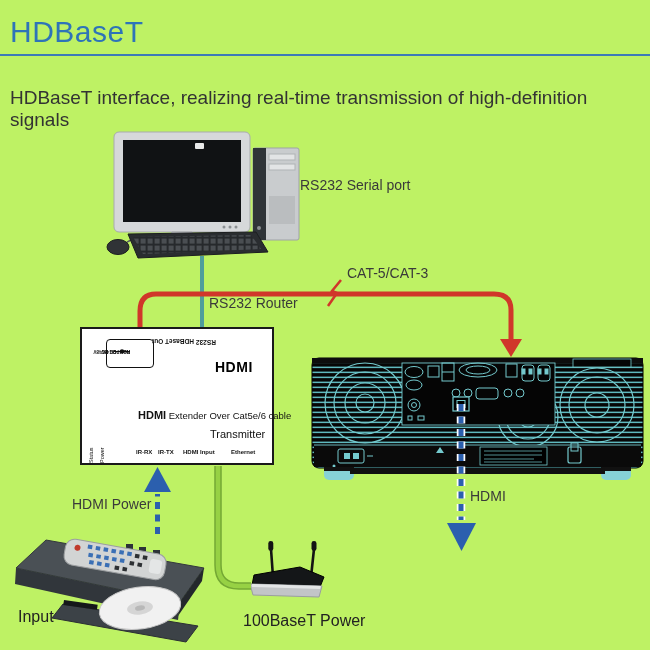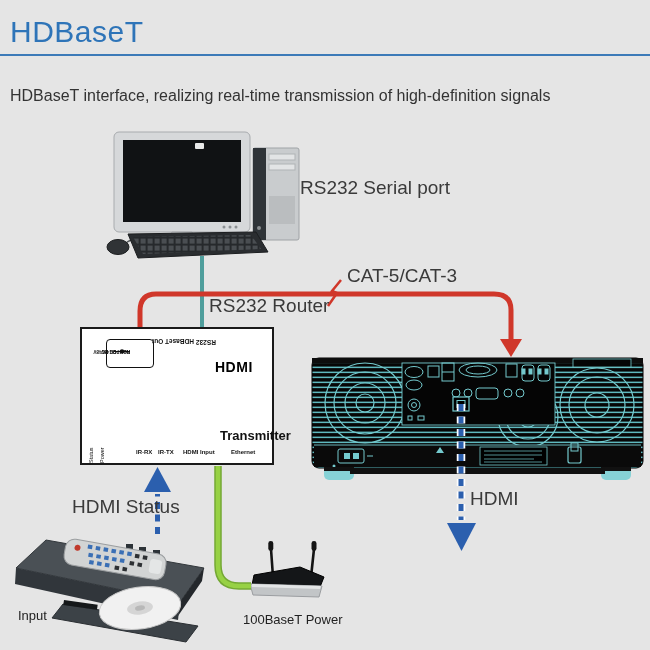--- a/index.html
+++ b/index.html
@@ -1,39 +1,39 @@
 <!DOCTYPE html>
 <html><head>
 <meta charset="utf-8">
 <style>
   html,body{margin:0;padding:0;}
-  .page{position:relative;width:650px;height:650px;background:#e5e5e5;overflow:hidden;
+  .page{position:relative;width:650px;height:650px;background:#bef264;overflow:hidden;
         font-family:"Liberation Sans",sans-serif;color:#333;}
   
   .title{position:absolute;left:10px;top:15px;font-size:30px;color:#2e74b8;letter-spacing:.5px;}
   .rule{position:absolute;left:0;top:54px;width:650px;height:2px;background:#3c7ab8;}
-  .subtitle{position:absolute;left:10px;top:87px;font-size:16px;color:#333;}
+  .subtitle{position:absolute;left:10px;top:87px;font-size:19px;color:#333;}
   
-  .lbl{position:absolute;font-size:19px;color:#3a3a3a;white-space:nowrap;}
-  .lbl.big{font-size:13px;color:#222;}
+  .lbl{position:absolute;font-size:14px;color:#3a3a3a;white-space:nowrap;}
+  .lbl.big{font-size:16px;color:#222;}
   
   svg.layer{position:absolute;left:0;top:0;}
   
   .tx{position:absolute;left:80px;top:327px;width:194px;height:138px;background:#fff;
       border:2px solid #1a1a1a;box-sizing:border-box;}
   .tx *{position:absolute;white-space:nowrap;}
   .tx .plate{left:24px;top:10px;width:46px;height:27px;border:1.5px solid #111;border-radius:4px;
              display:flex;align-items:center;justify-content:center;}
   .tx .plate-inner{position:static;transform:rotate(180deg);text-align:center;line-height:1.2;
                    font-size:4.6px;font-weight:bold;color:#111;}
   .tx .edge-top{transform:rotate(180deg);font-size:6.5px;font-weight:bold;color:#111;}
   .tx .hdmi-logo{left:133px;top:30px;font-size:14px;font-weight:800;letter-spacing:.5px;color:#000;}
   .tx .prod{left:56px;top:80px;font-size:9.5px;color:#111;}
   .tx .prod b{font-size:11px;}
-  .tx .role{left:138px;top:99px;font-size:13px;font-weight:bold;color:#111;}
+  .tx .role{left:128px;top:99px;font-size:11px;font-weight:normal;color:#111;}
   .tx .vert{font-size:5.5px;color:#111;transform:rotate(-90deg);transform-origin:left bottom;}
   .tx .port{font-size:6px;font-weight:bold;color:#111;top:120px;}
 </style>
 </head>
 <body>
 
 <div class="page">
 
   <div class="title">HDBaseT</div>
   <div class="rule"></div>
@@ -249,20 +249,24 @@
           <line x1="0" y1="2.5" x2="16" y2="2.5" stroke="#111" stroke-width="1"></line>
           <circle cx="8" cy="2.5" r="2.2" fill="#111"></circle>
         </svg>
         <div>POH : DC48V</div>
         <div>Non-POH DC48V</div>
       </div>
     </div>
     <div class="edge-top" style="left:70px;top:9px">HDBaseT Out</div>
     <div class="edge-top" style="left:114px;top:10px">RS232</div>
     <div class="hdmi-logo">HDMI</div>
+    <div class="prod">
+      <b style="position:static">HDMI</b>
+      <span style="position:static">Extender Over Cat5e/6 cable</span>
+    </div>
     <div class="role">Transmitter</div>
     <div class="vert" style="left:12px;top:128px">Status</div>
     <div class="vert" style="left:23px;top:128px">Power</div>
     <div class="port" style="left:54px">IR-RX</div>
     <div class="port" style="left:76px">IR-TX</div>
     <div class="port" style="left:101px">HDMI Input</div>
     <div class="port" style="left:149px">Ethernet</div>
   </div>
 
   <svg class="layer" width="650" height="650" viewBox="0 0 650 650" style="pointer-events:none">
@@ -288,18 +292,18 @@
     <g>
       <line x1="461" y1="404" x2="461" y2="520" stroke="#ffffff" stroke-width="8.5" stroke-dasharray="7 5.5"></line>
       <line x1="461" y1="404" x2="461" y2="520" stroke="#2b5fae" stroke-width="5" stroke-dasharray="7 5.5"></line>
       <polygon points="447,523 476,523 461.5,551" fill="#2b5fae"></polygon>
     </g>
   </svg>
 
   <div class="lbl" style="left:300px;top:177px">RS232 Serial port</div>
   <div class="lbl" style="left:209px;top:295px">RS232 Router</div>
   <div class="lbl" style="left:347px;top:265px">CAT-5/CAT-3</div>
-  <div class="lbl" style="left:72px;top:496px">HDMI Status</div>
+  <div class="lbl" style="left:72px;top:496px">HDMI Power</div>
   <div class="lbl" style="left:470px;top:488px">HDMI</div>
   <div class="lbl big" style="left:18px;top:608px">Input</div>
   <div class="lbl big" style="left:243px;top:612px">100BaseT Power</div>
 
 </div>
 
 </body></html>

